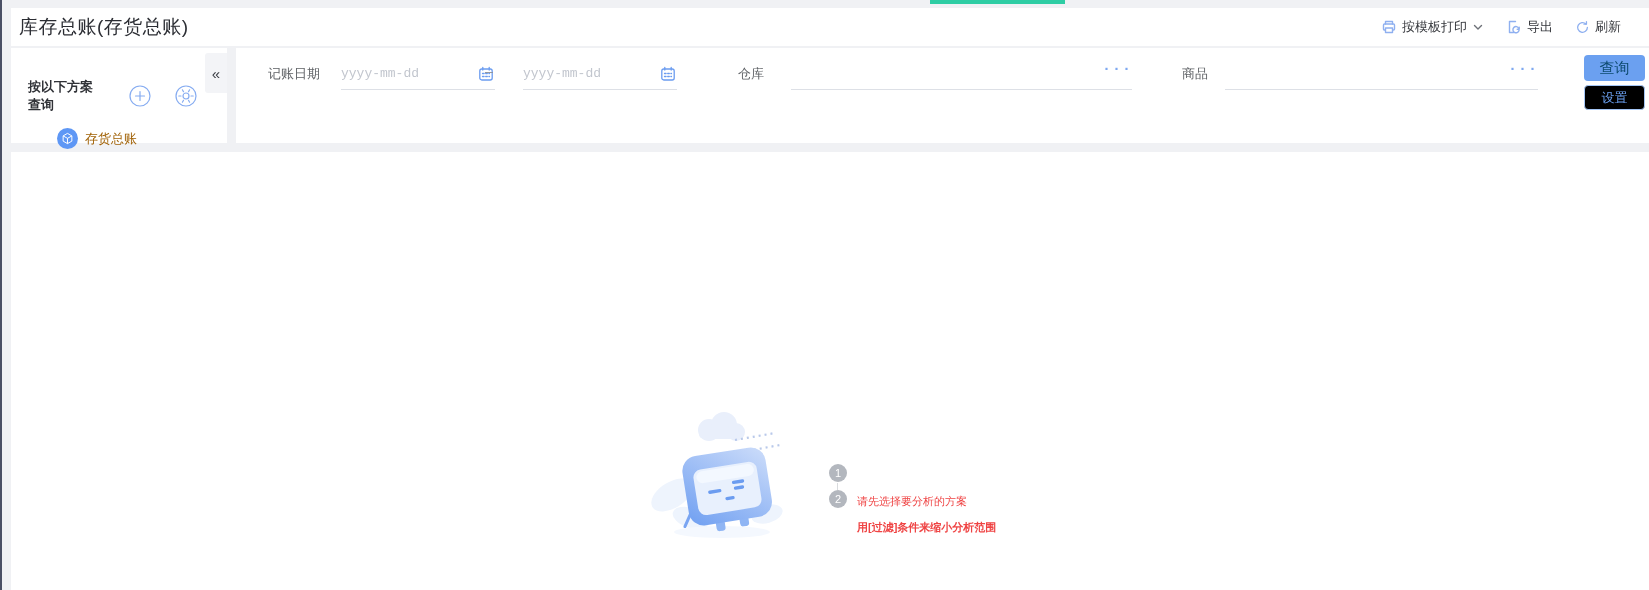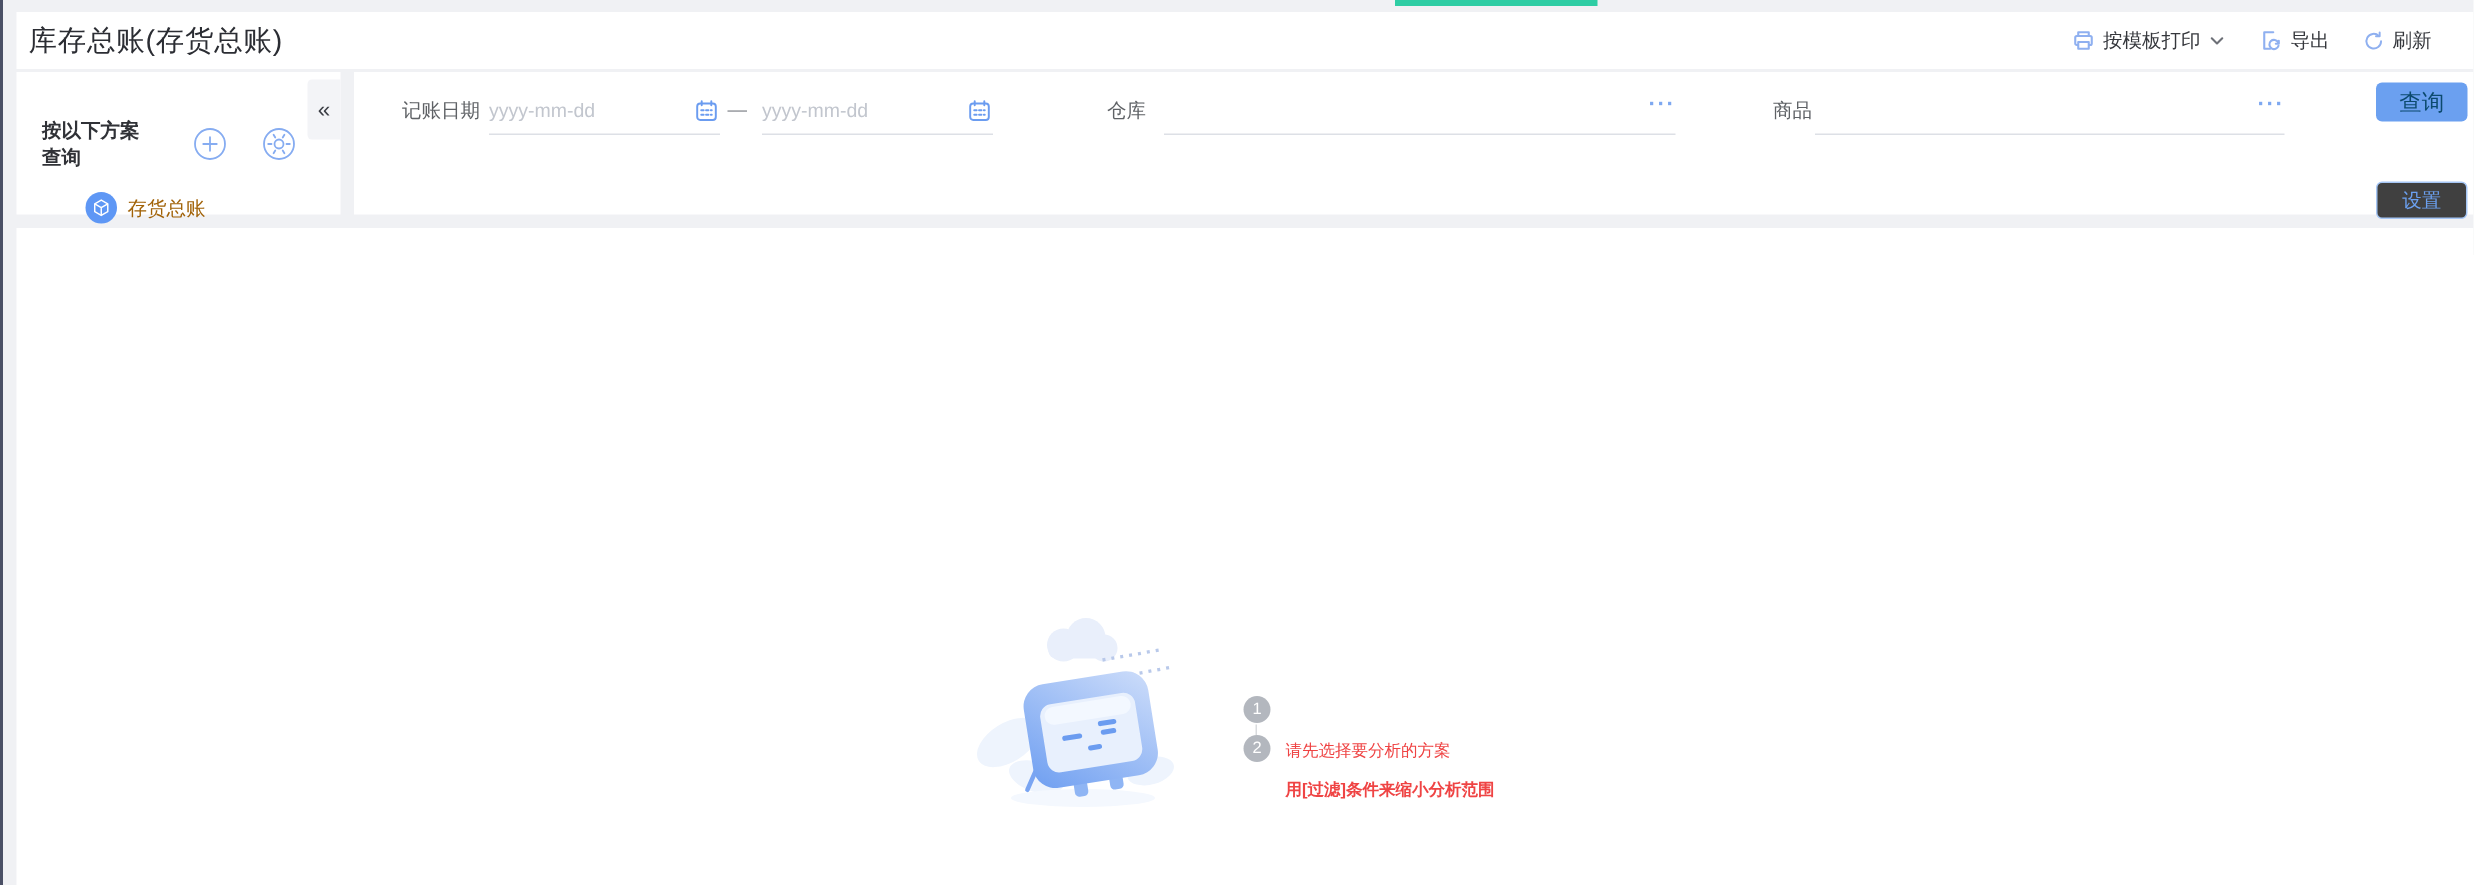--- a/index.html
+++ b/index.html
@@ -56,29 +56,30 @@
   .plan-icon {
     width:21px; height:21px; border-radius:50%; background:#5e97f5;
     display:flex; align-items:center; justify-content:center;
   }
   .plan-label { font-size:13px; color:#a16207; }
 
   
   .filter-panel {
     position:absolute; left:236px; top:48px; width:1413px; height:95px;
     background:#fff;
+    font-family:Liberation Mono, monospace;
   }
   .flabel { position:absolute; font-size:13px; color:#5f6266; top:17px; }
   .lbl-date { left:32px; }
   .lbl-warehouse { left:502px; }
   .lbl-product { left:946px; }
   .field {
     position:absolute; top:10px; height:32px;
     border-bottom:1px solid #dde0e6;
-    display:flex; align-items:center;
+    display:flex; align-items:center;margin-left:15px;
   }
   .field input {
     flex:1; min-width:0; border:none; outline:none; background:none;
     font-family:inherit; font-size:13px; color:#303238;
   }
   .field input::placeholder { color:#c2c6ce; }
   .f-date1 { left:90px;  width:154px; }
   .f-date2 { left:272px; width:154px; }
   .f-wh    { left:540px; width:341px; }
   .f-prod  { left:974px; width:313px; }
@@ -89,22 +90,22 @@
     color:#7ea8f0; font-size:15px; font-weight:bold; letter-spacing:1px;
     line-height:1; padding:0 0 8px 0; font-family:inherit;
   }
   .btn-query {
     position:absolute; left:1348px; top:7px; width:61px; height:26px;
     background:#6ba0f0; color:#0c4a6e; border:none; border-radius:4px;
     font-family:inherit; font-size:15px; cursor:pointer;
   }
   .btn-settings {
     position:absolute; left:1348px; top:37px; width:61px; height:25px;
-    background:#404040; color:#6ba0f0; border:1px solid #a5c6f5; border-radius:4px;
-    font-family:inherit; font-size:13px; cursor:pointer;margin-top:36px;
+    background:#000000; color:#6ba0f0; border:1px solid #a5c6f5; border-radius:4px;
+    font-family:inherit; font-size:13px; cursor:pointer;
   }
 
   
   .main-panel {
     position:absolute; left:11px; top:152px; width:1638px; height:438px;
     background:#fff;
   }
   .illus { position:absolute; left:628px; top:250px; }
   .step-circle {
     position:absolute; width:18px; height:18px; border-radius:50%;

